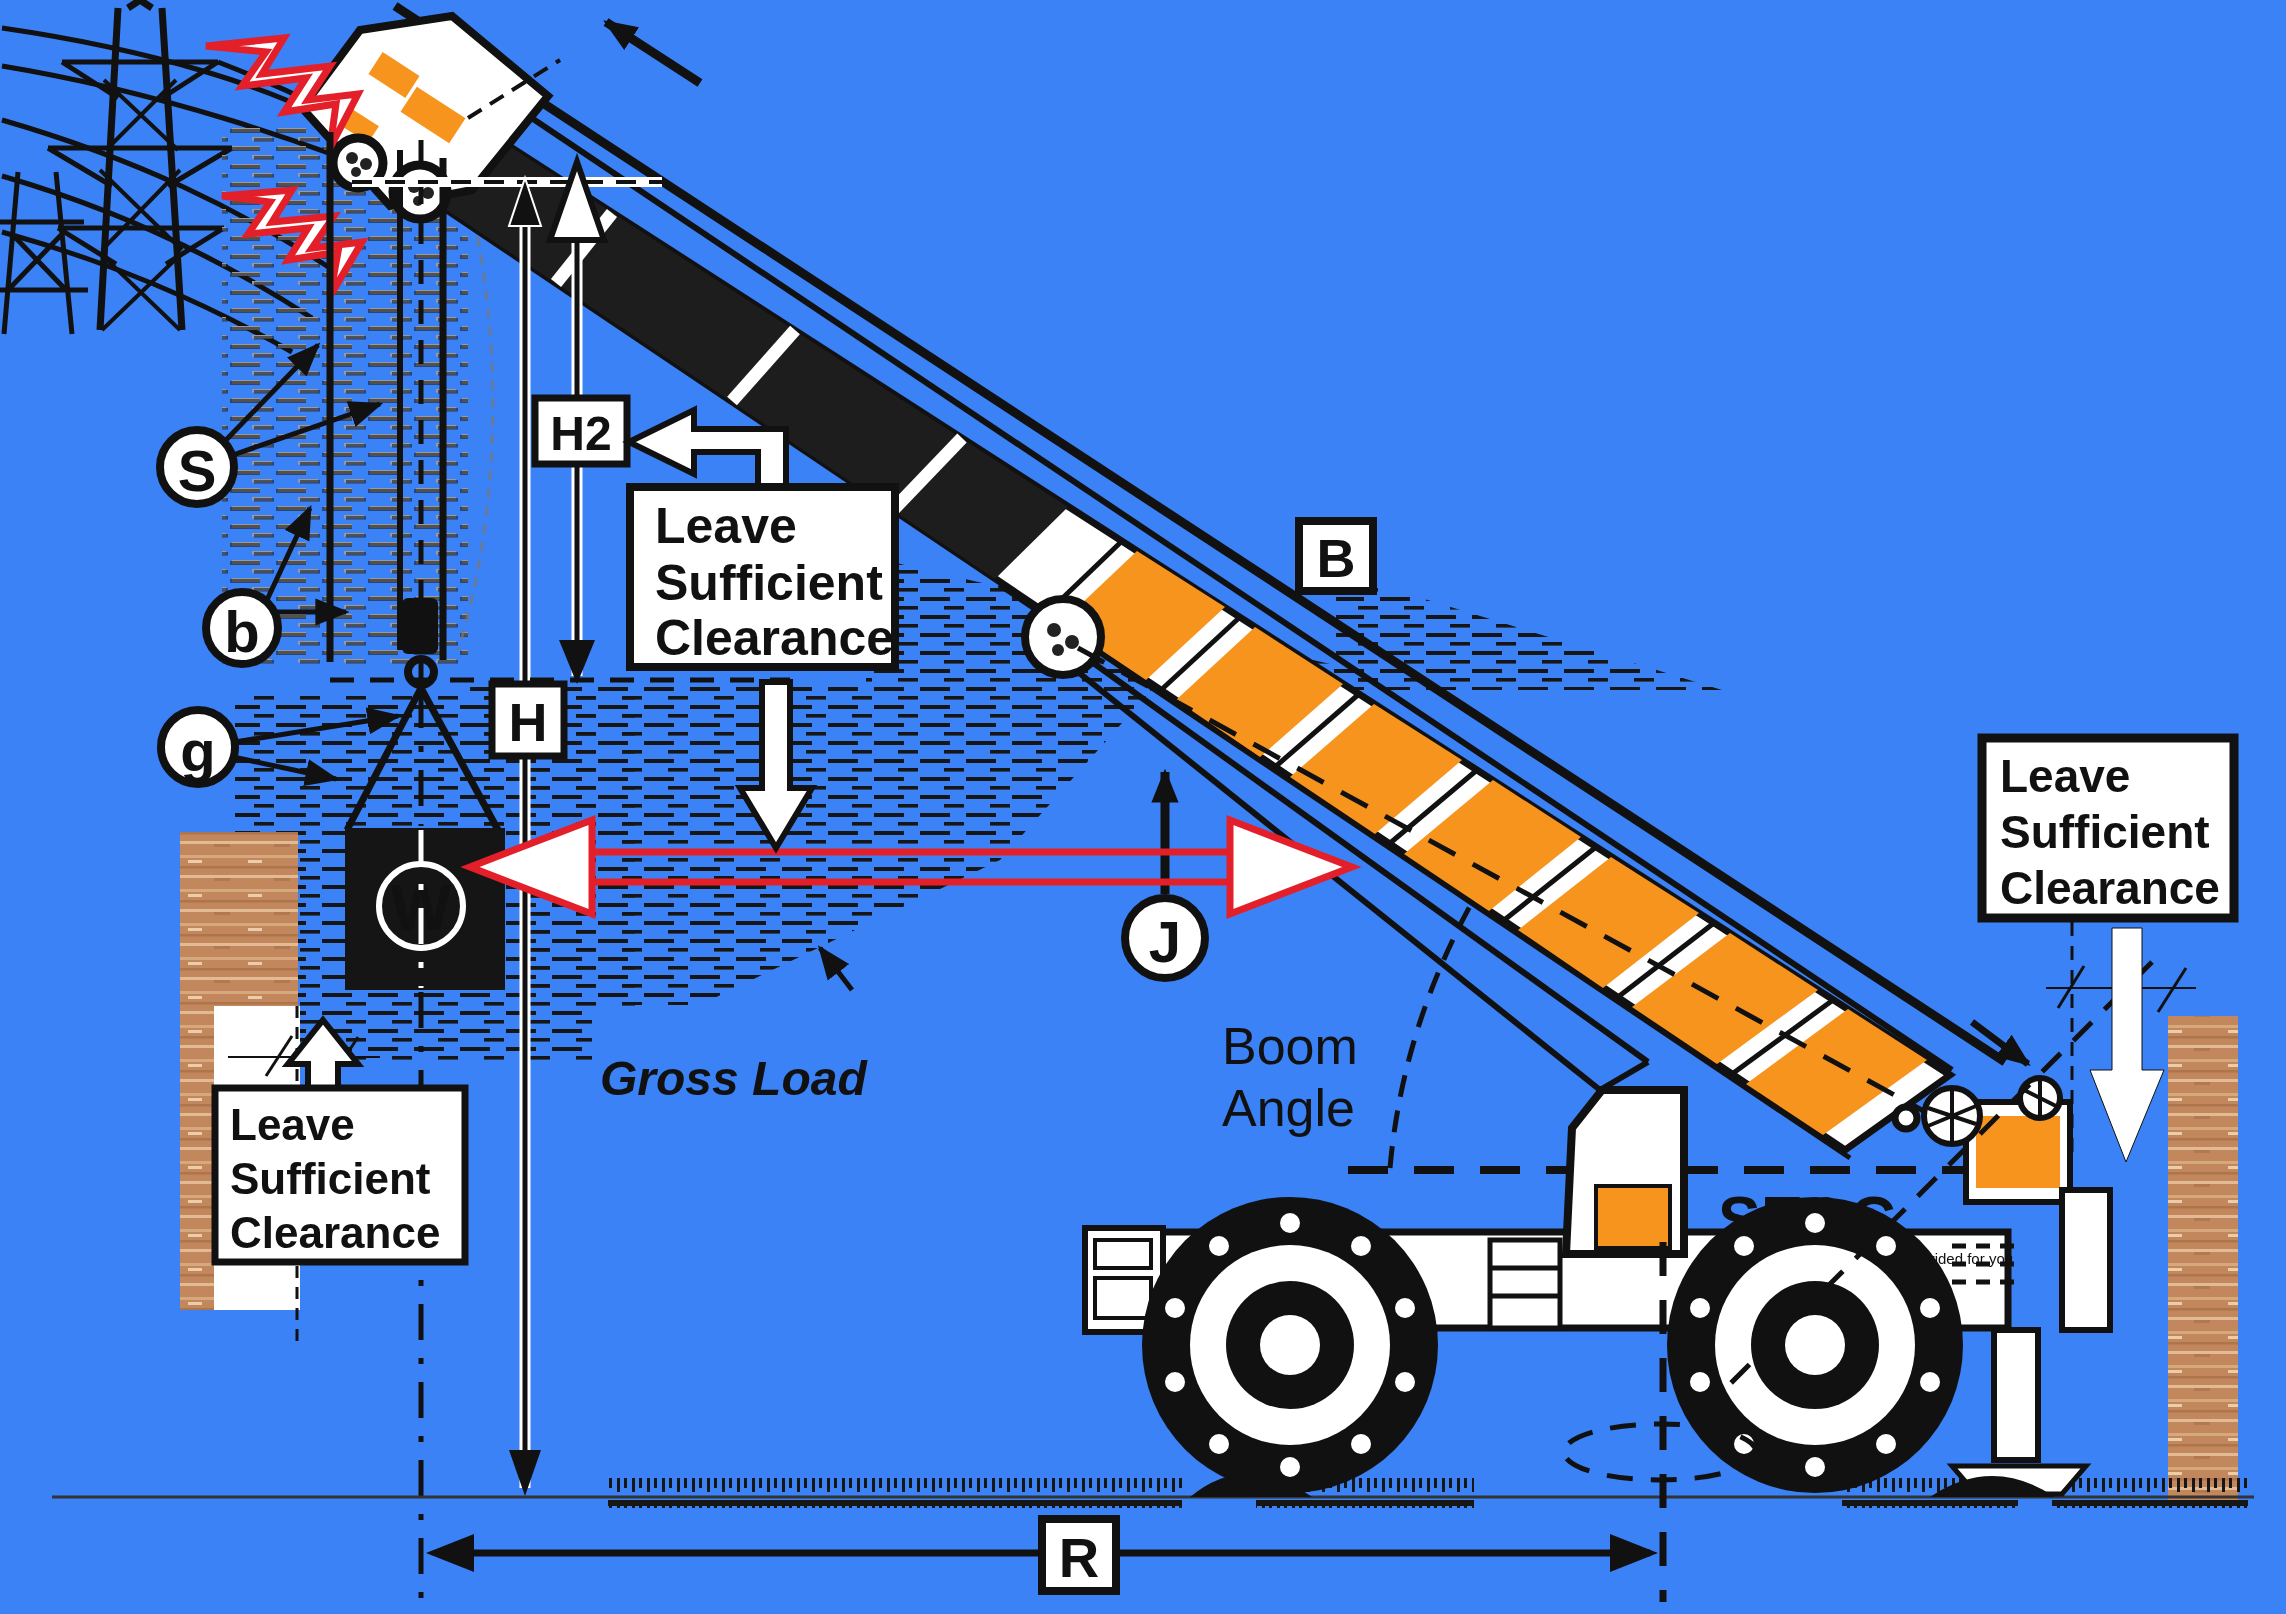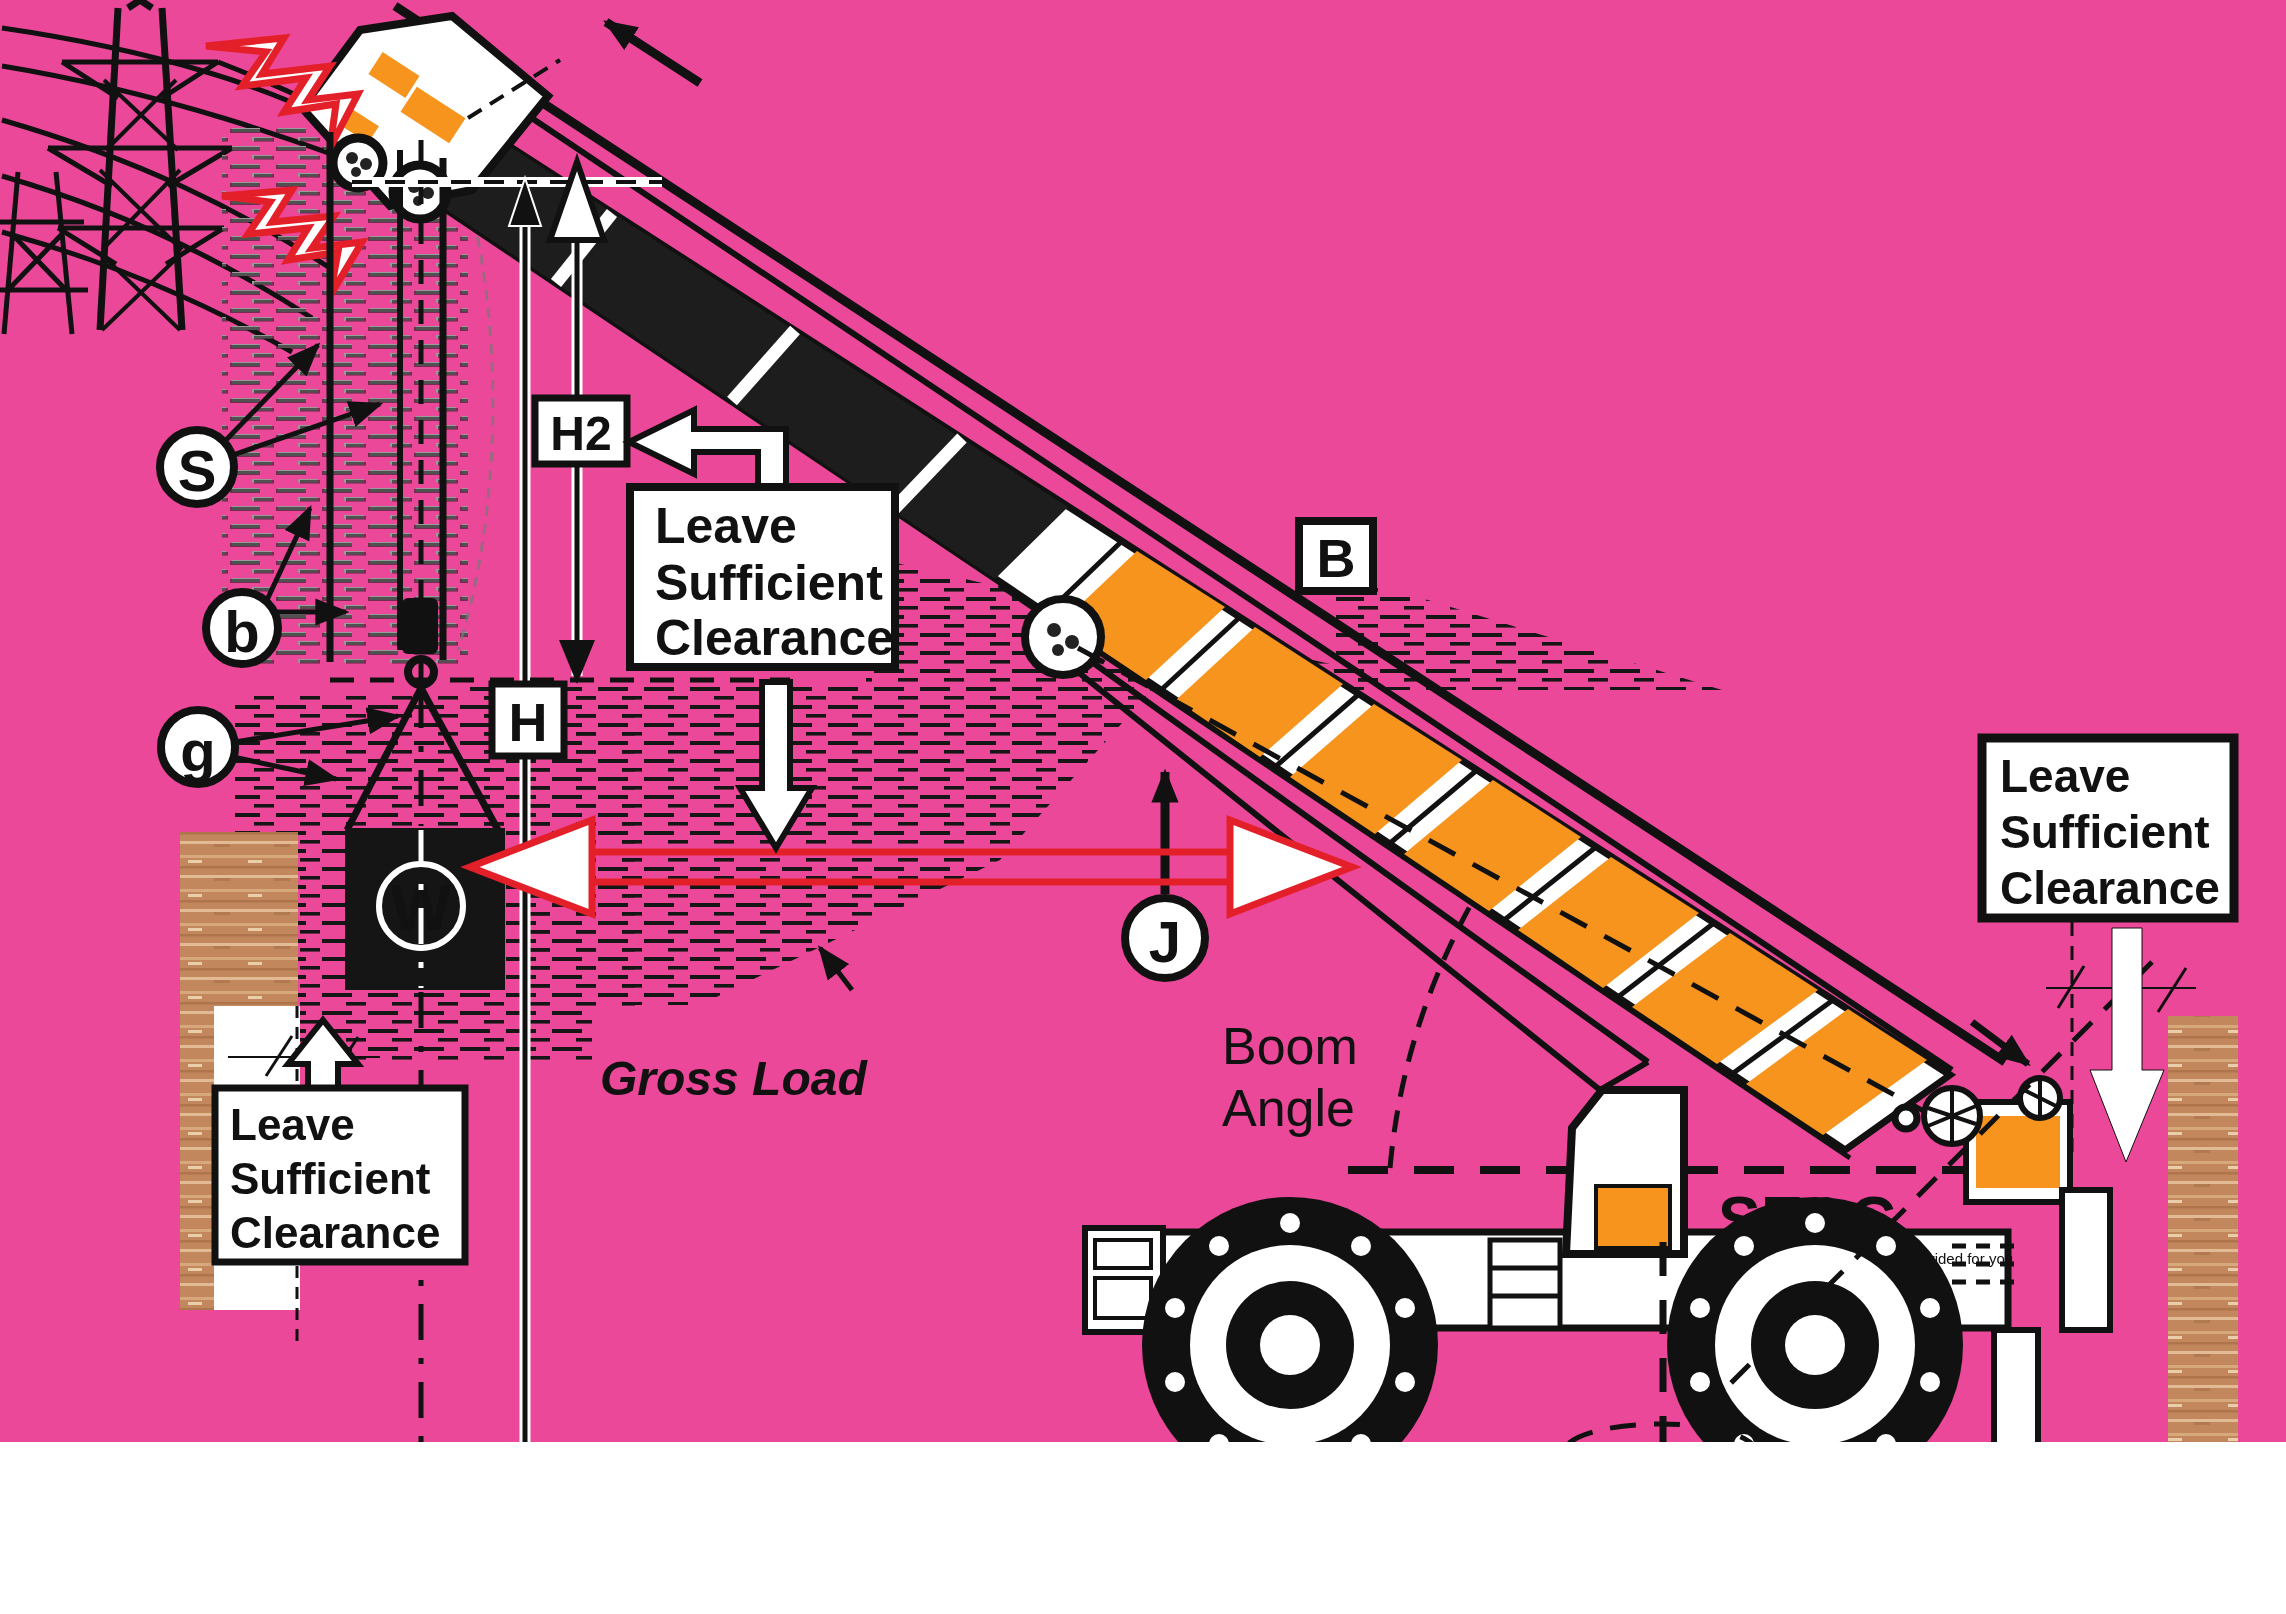--- a/index.html
+++ b/index.html
@@ -1,16 +1,16 @@
 <!DOCTYPE html>
 <html><head>
 <meta charset="utf-8">
 <style>
   html,body{margin:0;padding:0;background:#ffffff;}
-  #stage{position:relative;width:2286px;height:1442px;background:#ec4899;overflow:hidden;text-align:center;}
+  #stage{position:relative;width:2286px;height:1614px;background:#3b82f6;overflow:hidden;text-align:center;}
   svg{display:block}
   text{font-family:"Liberation Sans","DejaVu Sans",sans-serif;fill:#111;}
   .bold{font-weight:bold}
   .italic{font-style:italic}
 </style>
 </head>
 <body>
 
 <div id="stage">
 <svg width="2286" height="1614" viewBox="0 0 2286 1614">

